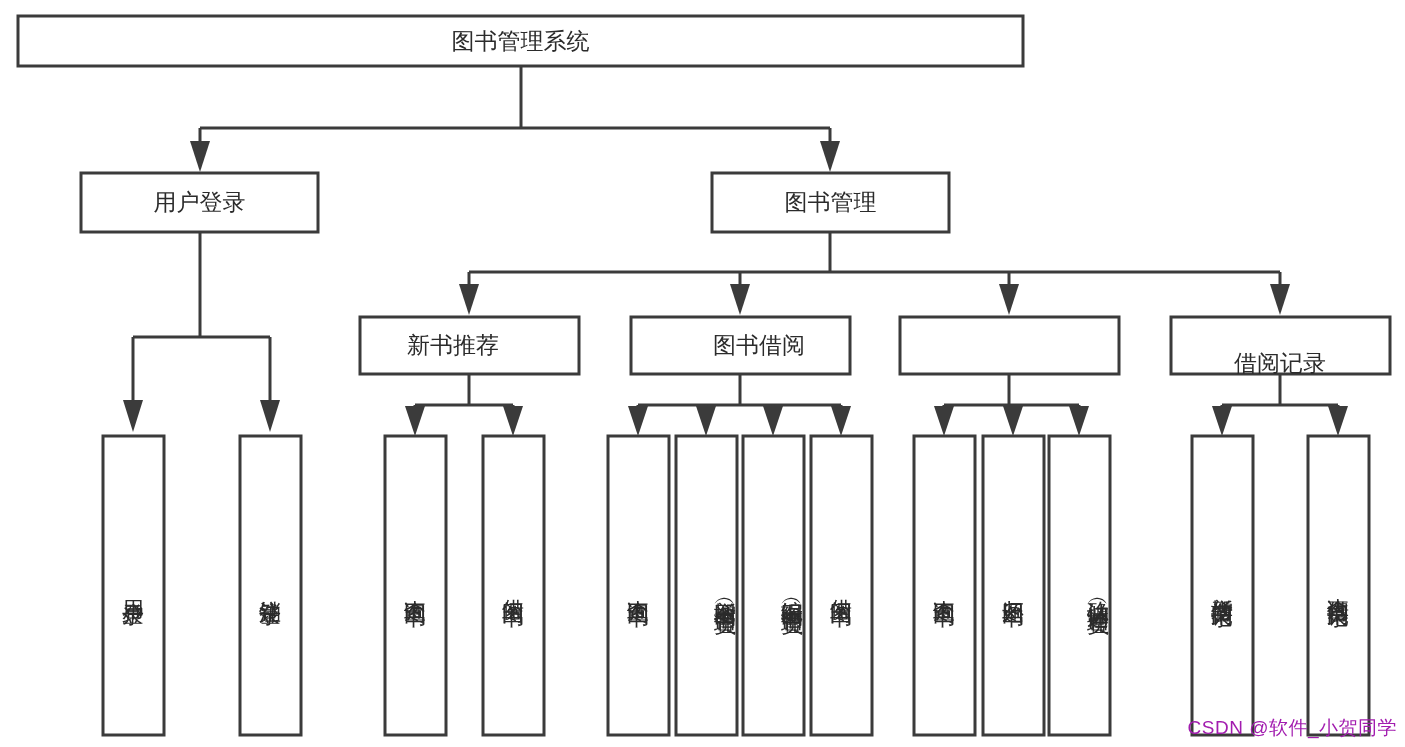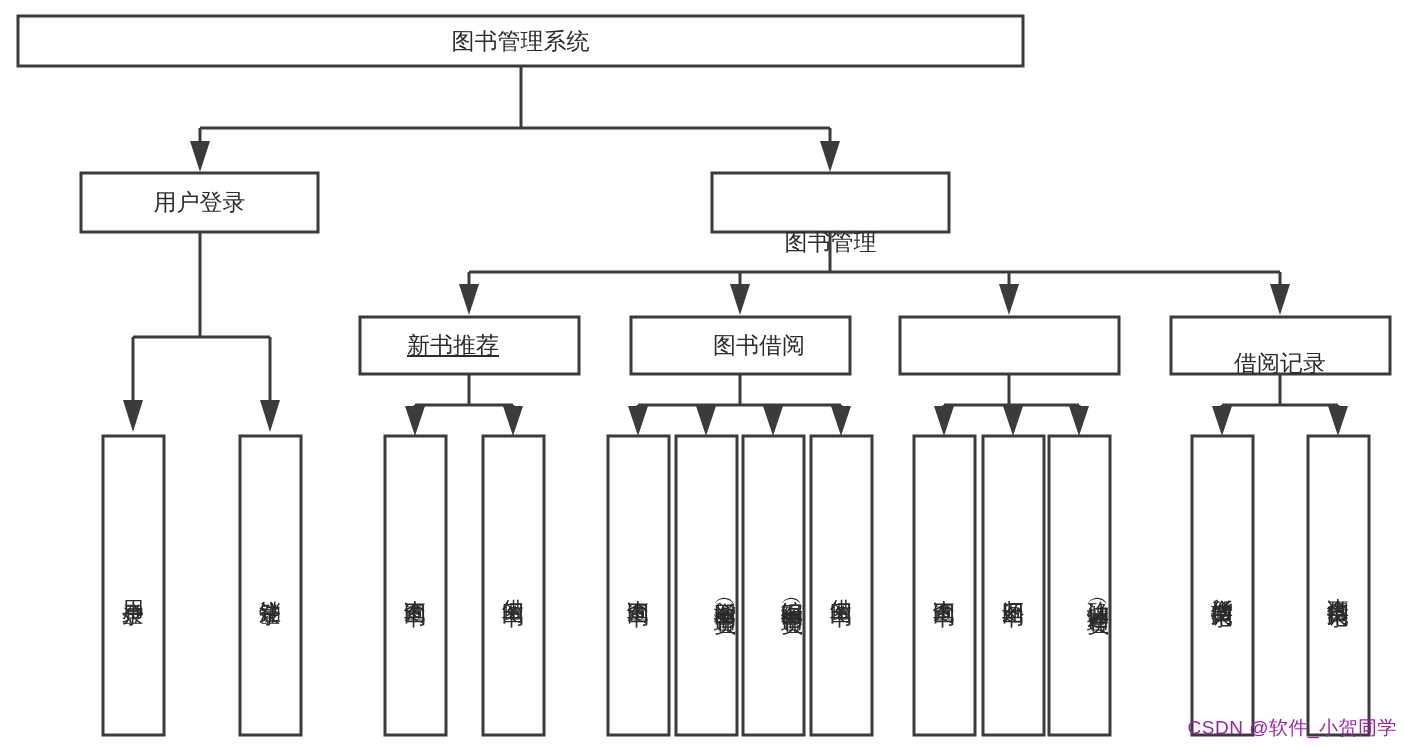--- a/index.html
+++ b/index.html
@@ -190,23 +190,23 @@
     <rect class="node-box" x="983" y="436" width="61" height="299"></rect>
     <rect class="node-box" x="1049" y="436" width="61" height="299"></rect>
 
     <rect class="node-box" x="1192" y="436" width="61" height="299"></rect>
     <rect class="node-box" x="1308" y="436" width="61" height="299"></rect>
   </svg>
 
   <div class="hlabel-wrap" style="left:18px; top:16px; width:1005px; height:50px;">图书管理系统</div>
 
   <div class="hlabel-wrap" style="left:81px; top:173px; width:237px; height:59px;">用户登录</div>
-  <div class="hlabel-wrap" style="left:712px; top:173px; width:237px; height:59px;margin-top:40px;">图书管理</div>
-
-  <div class="hlabel-wrap" style="left:360px; top:317px; width:186px; height:57px;text-decoration:underline;">新书推荐</div>
+  <div class="hlabel-wrap" style="left:712px; top:173px; width:237px; height:59px;">图书管理</div>
+
+  <div class="hlabel-wrap" style="left:360px; top:317px; width:186px; height:57px;">新书推荐</div>
   <div class="hlabel-wrap" style="left:631px; top:317px; width:256px; height:57px;">图书借阅</div>
   <div class="hlabel-wrap" style="left:1171px; top:335px; width:218px; height:57px;">借阅记录</div>
 
   <div class="vlabel-wrap" style="left:103px; top:436px; width:61px; height:299px;">用户登录</div>
   <div class="vlabel-wrap" style="left:240px; top:436px; width:61px; height:299px;">注销登录</div>
 
   <div class="vlabel-wrap" style="left:385px; top:436px; width:61px; height:299px;">查询图书</div>
   <div class="vlabel-wrap" style="left:483px; top:436px; width:61px; height:299px;">借阅图书</div>
 
   <div class="vlabel-wrap" style="left:608px; top:436px; width:61px; height:299px;">查询图书</div>

